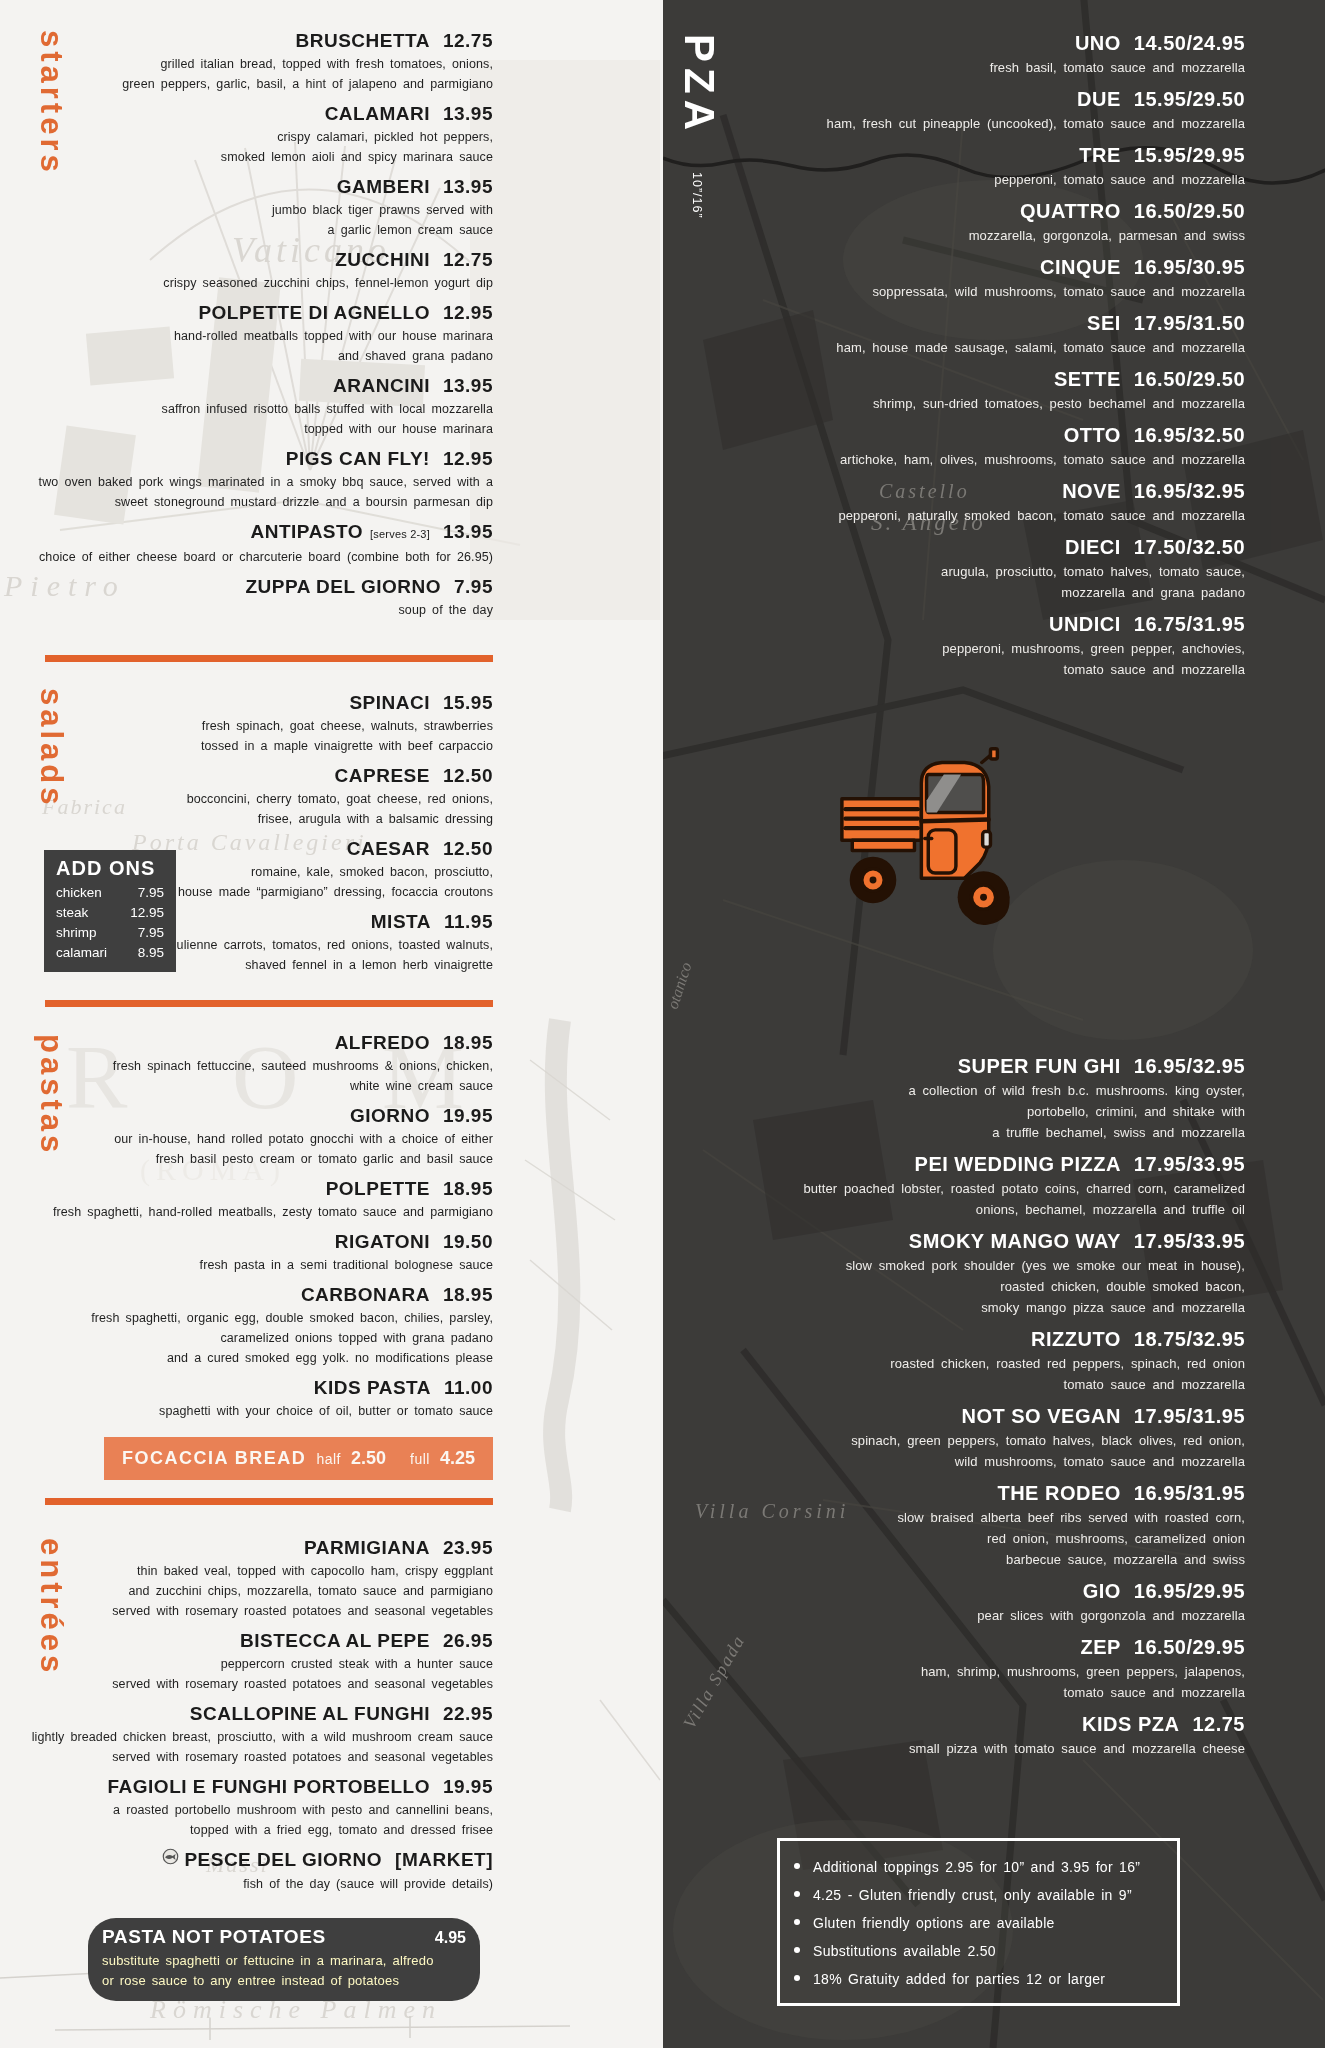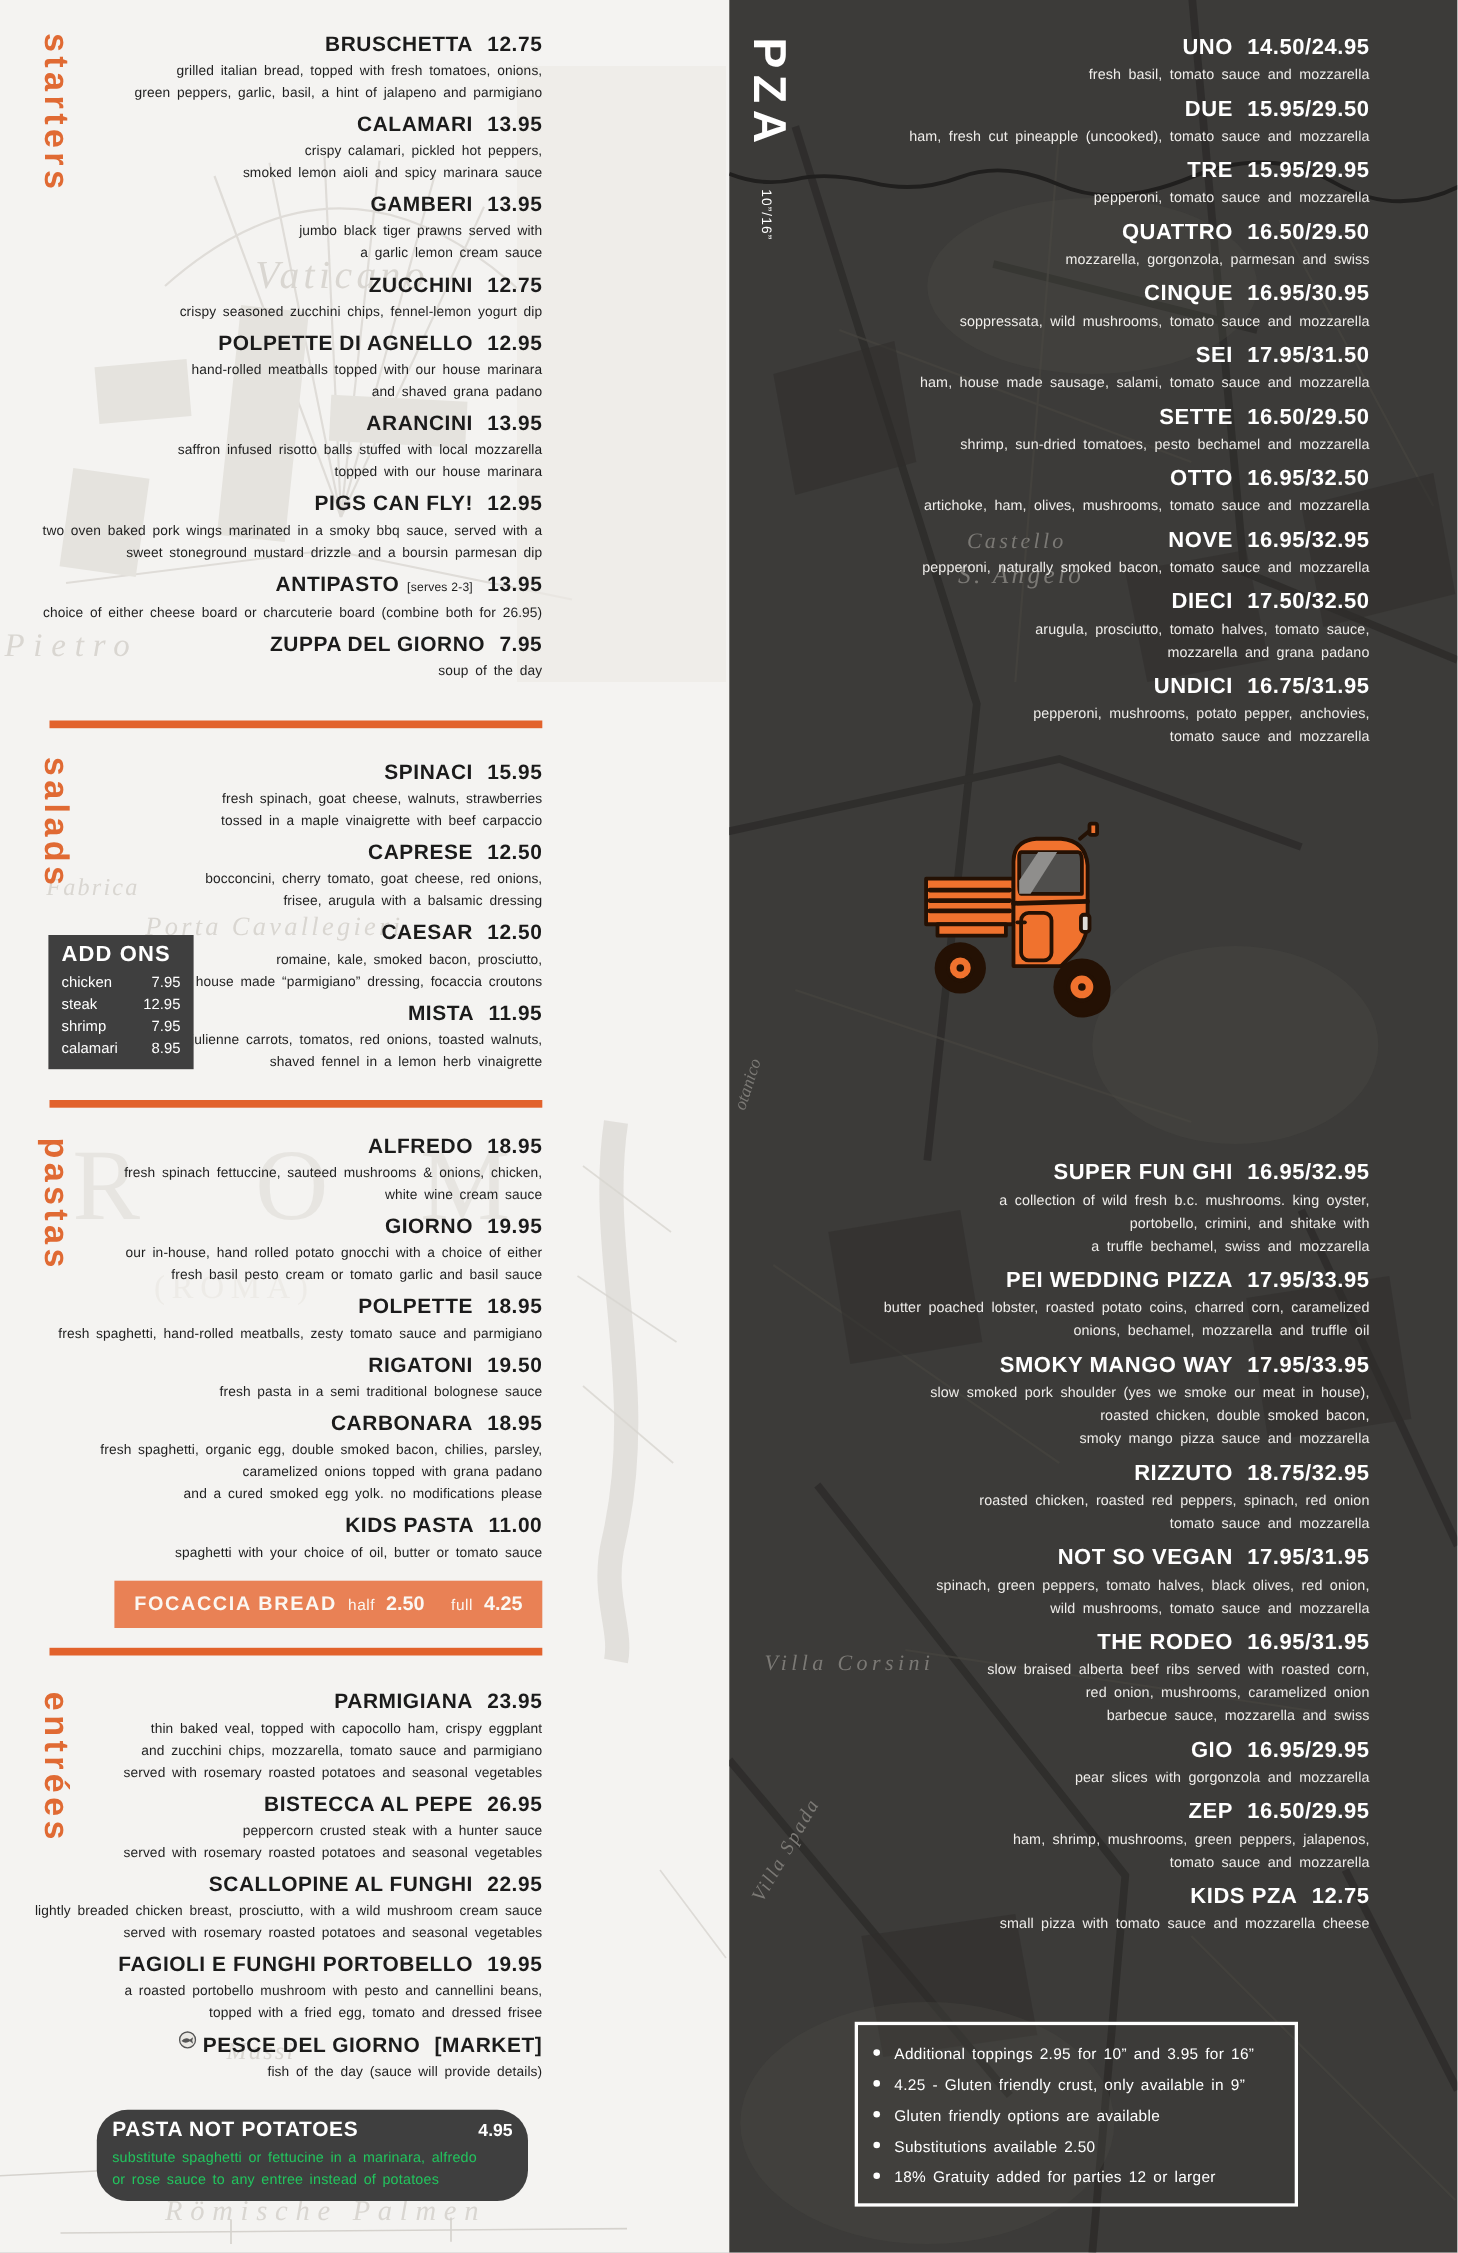--- a/index.html
+++ b/index.html
@@ -40,21 +40,21 @@
   .fb-name { font-size:18px; font-weight:bold; letter-spacing:1.5px; }
   .fb-hl { margin-left:auto; font-size:14px; letter-spacing:.5px; }
   .fb-pr { font-size:18px; font-weight:bold; margin-left:10px; }
   .fb-fl { font-size:14px; margin-left:24px; letter-spacing:.5px; }
 
   
   .pnp { position:absolute; left:88px; top:1918px; width:392px; background:#3f3f3f; color:#fff; padding:8px 14px 10px 14px;border-radius:28px; }
   .pnp-head { display:flex; justify-content:space-between; align-items:baseline; }
   .pnp-title { font-size:19px; font-weight:bold; letter-spacing:.6px; }
   .pnp-price { font-size:16px; font-weight:bold; }
-  .pnp-desc { font-size:13px; line-height:20px; color:#22c55e; margin-top:3px; letter-spacing:.2px; word-spacing:2px; }
+  .pnp-desc { font-size:13px; line-height:20px; color:#fef9c3; margin-top:3px; letter-spacing:.2px; word-spacing:2px; }
 
   
   .pza { position:absolute; left:12px; top:34px; writing-mode:vertical-rl; color:#fff; font-weight:bold; font-size:42px; letter-spacing:6px; }
   .pza-sizes { position:absolute; left:27px; top:172px; writing-mode:vertical-rl; color:#fff; font-size:12.5px; letter-spacing:1px; }
 
   
   .notes { position:absolute; left:114px; top:1838px; width:403px; border:3px solid #ffffff; padding:12px 16px 10px 14px; }
   .nb { display:flex; align-items:baseline; color:#ffffff; font-size:14px; line-height:28px; letter-spacing:.3px; word-spacing:2px; white-space:nowrap; }
   .dot { flex:none; width:6px; height:6px; border-radius:50%; background:#fff; margin-right:13px; position:relative; top:-3px; }
 
@@ -380,21 +380,21 @@
           <div class="mt"><span class="mn">NOVE</span><span class="mp">16.95/32.95</span></div>
           <div class="md">pepperoni, naturally smoked bacon, tomato sauce and mozzarella</div>
         </div>
         <div class="mi">
           <div class="mt"><span class="mn">DIECI</span><span class="mp">17.50/32.50</span></div>
           <div class="md">arugula, prosciutto, tomato halves, tomato sauce,</div>
           <div class="md">mozzarella and grana padano</div>
         </div>
         <div class="mi">
           <div class="mt"><span class="mn">UNDICI</span><span class="mp">16.75/31.95</span></div>
-          <div class="md">pepperoni, mushrooms, potato pepper, anchovies,</div>
+          <div class="md">pepperoni, mushrooms, green pepper, anchovies,</div>
           <div class="md">tomato sauce and mozzarella</div>
         </div>
       </div>
 
     <svg class="truck" viewBox="0 0 220 230">
       <g stroke="#241104" stroke-width="4" stroke-linejoin="round" stroke-linecap="round">
 
         <rect x="8" y="58" width="92" height="48" fill="#f0722e"></rect>
         <line x1="12" y1="70" x2="96" y2="70" stroke-width="5"></line>
         <line x1="12" y1="81" x2="96" y2="81" stroke-width="5"></line>

